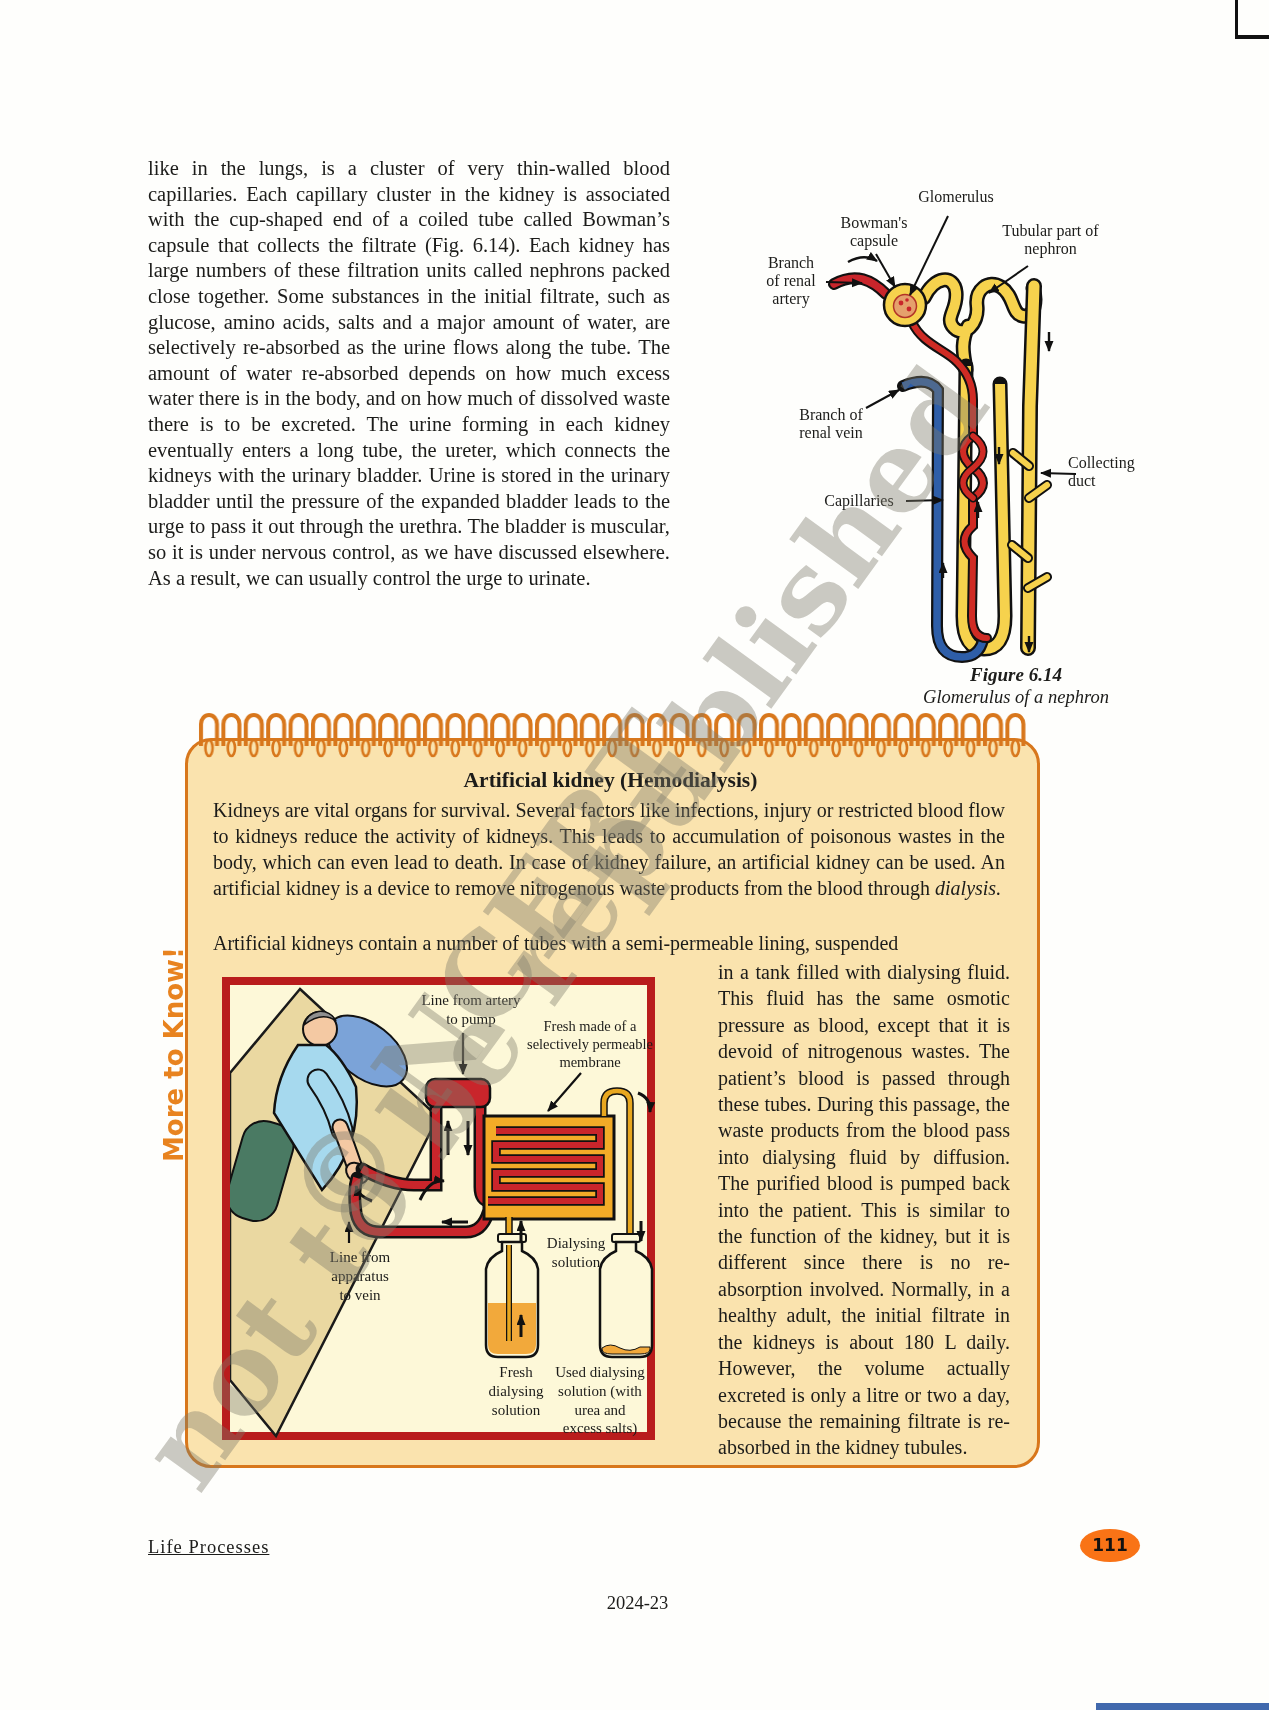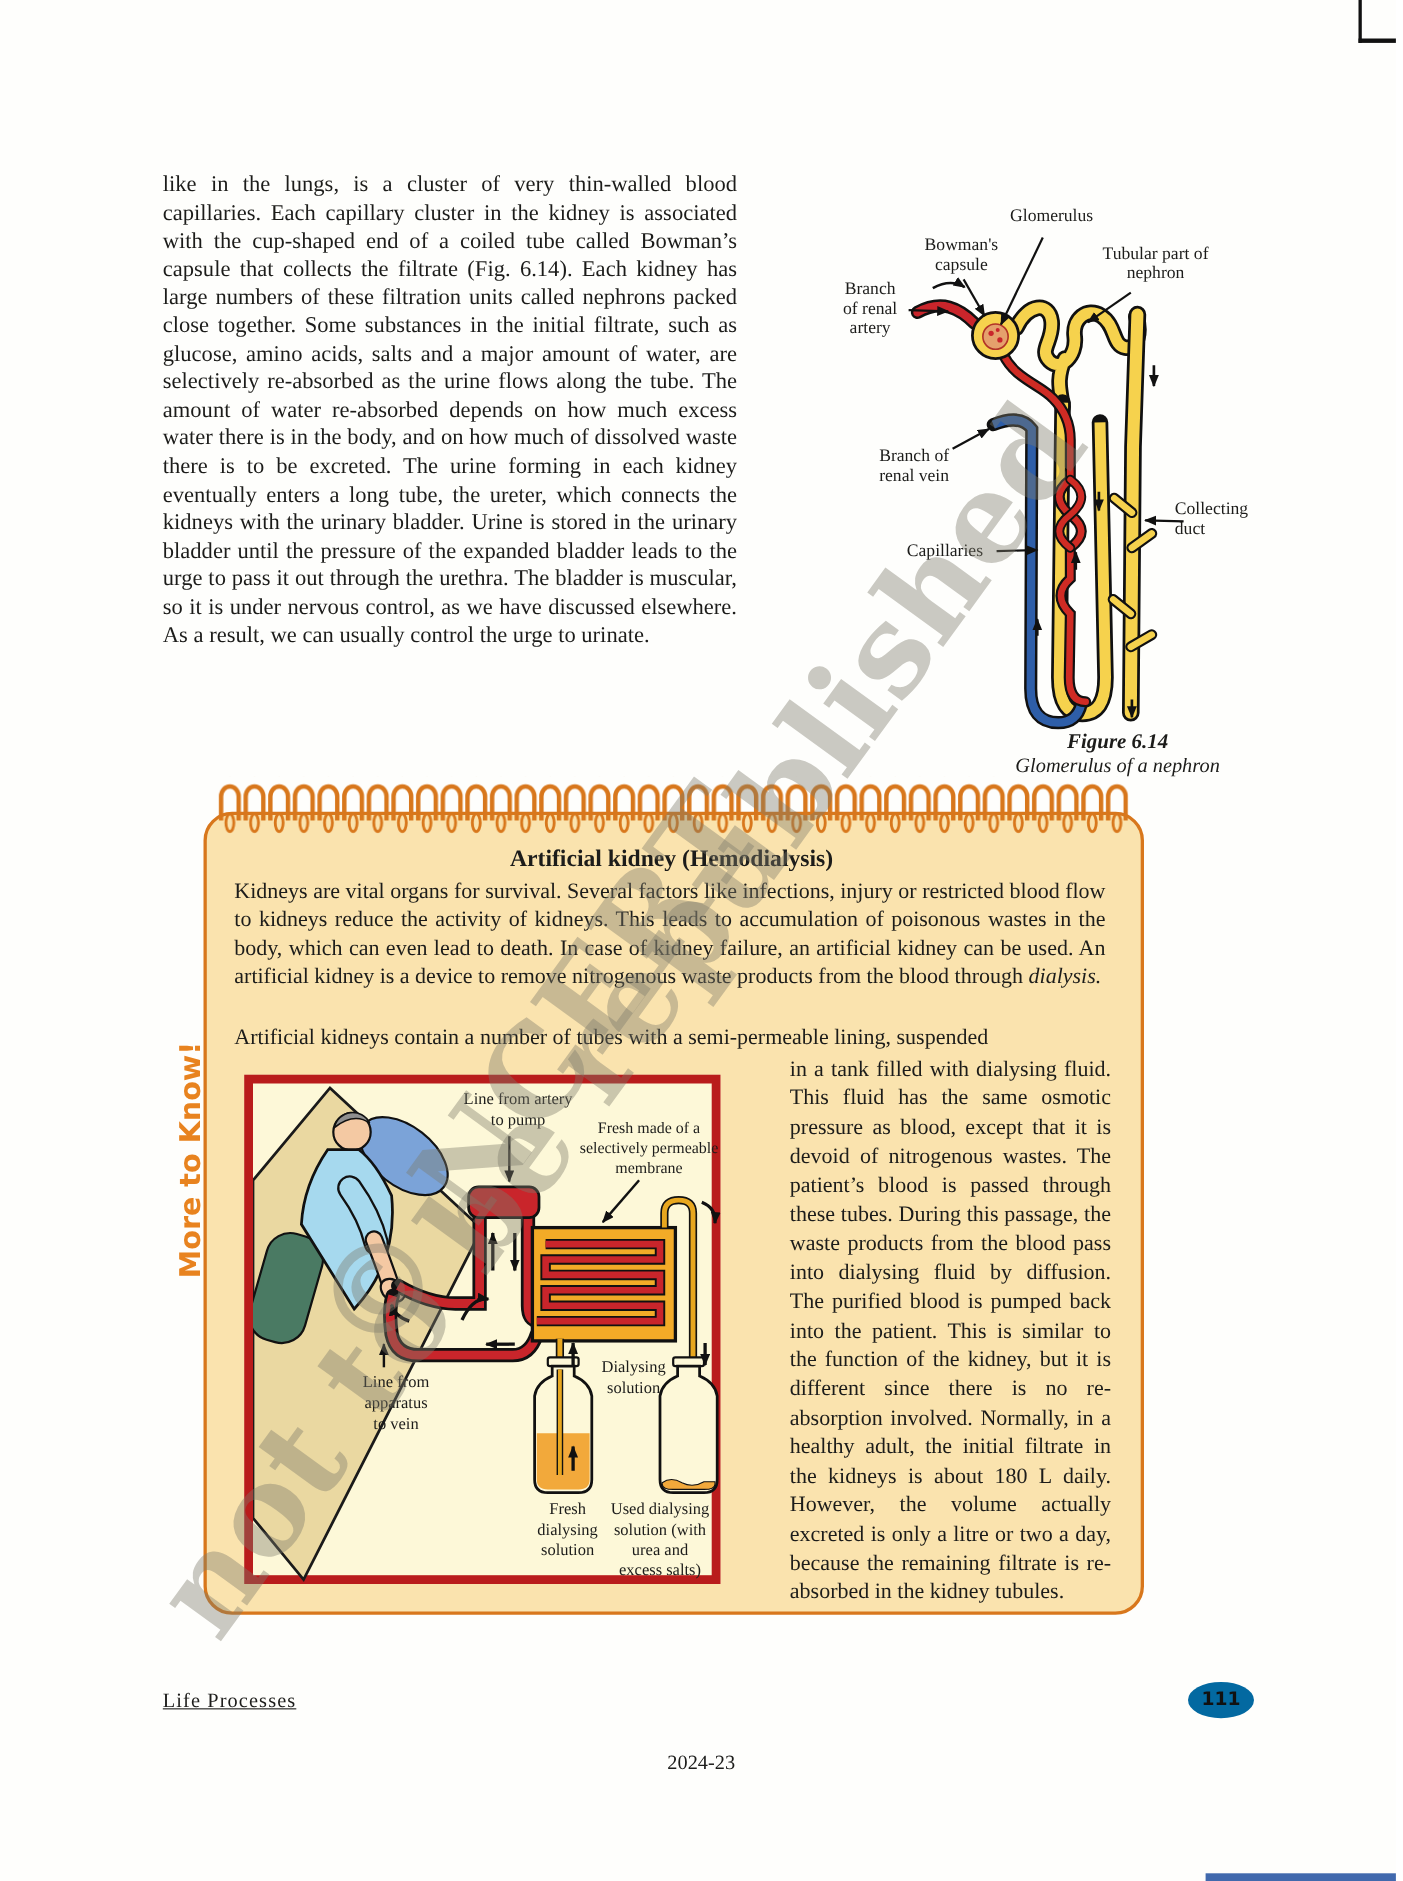--- a/index.html
+++ b/index.html
@@ -39,21 +39,21 @@
   #dialysis svg{position:absolute;left:0px;top:0px;}
   .dlabel{position:absolute;font-size:15px;line-height:1.25;text-align:center;white-space:pre-line;}
   
   .wm{position:absolute;font-family:"DejaVu Serif", serif;font-weight:bold;
         font-size:112px;color:rgba(125,122,108,0.40);white-space:nowrap;
         transform-origin:0 100%;transform:rotate(-54deg);pointer-events:none;z-index:40;}
   #wm1{left:350px;top:1133px;height:112px;}
   #wm2{left:205px;top:1388px;height:112px;}
   
   #footer-left{position:absolute;left:148px;top:1537px;font-size:18.5px;letter-spacing:1px;text-decoration:underline;}
-  #page-badge{position:absolute;left:1080px;top:1529px;width:60px;height:33px;background:#0369a1;
+  #page-badge{position:absolute;left:1080px;top:1529px;width:60px;height:33px;background:#f97316;
         border-radius:50%;text-align:center;line-height:33px;
         font-family:"DejaVu Sans", sans-serif;font-weight:bold;font-size:17px;color:#111;}
   #footer-center{position:absolute;left:0;top:1593px;width:1275px;text-align:center;font-size:18.5px;}
   #bottom-strip{position:absolute;left:1096px;top:1703px;width:179px;height:7px;background:#4169ad;}
 </style>
 </head>
 <body>
 
 <div id="page">
 

